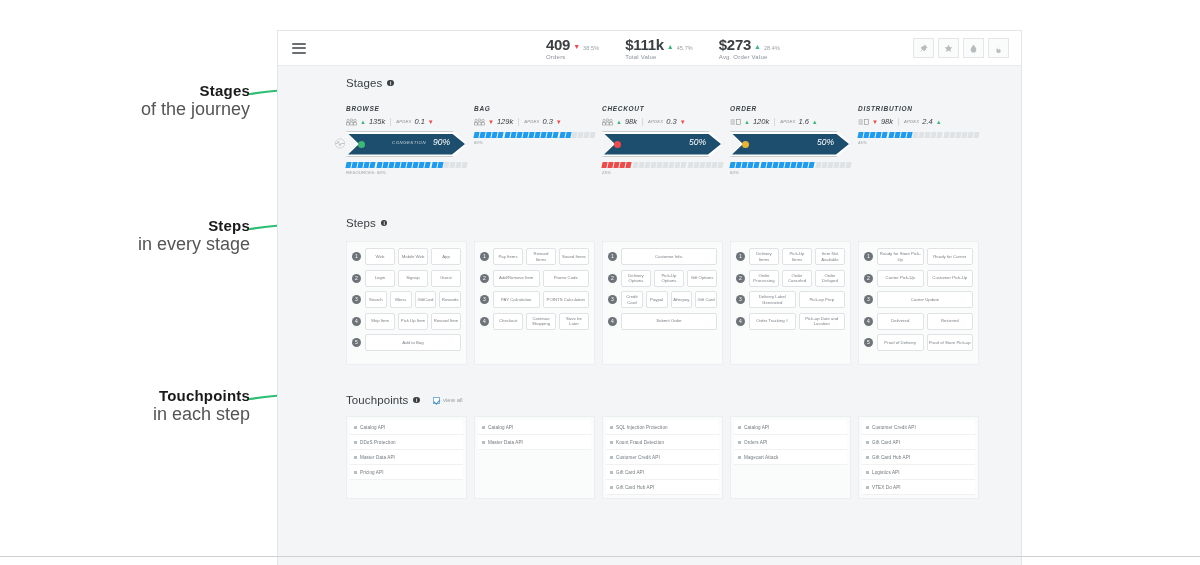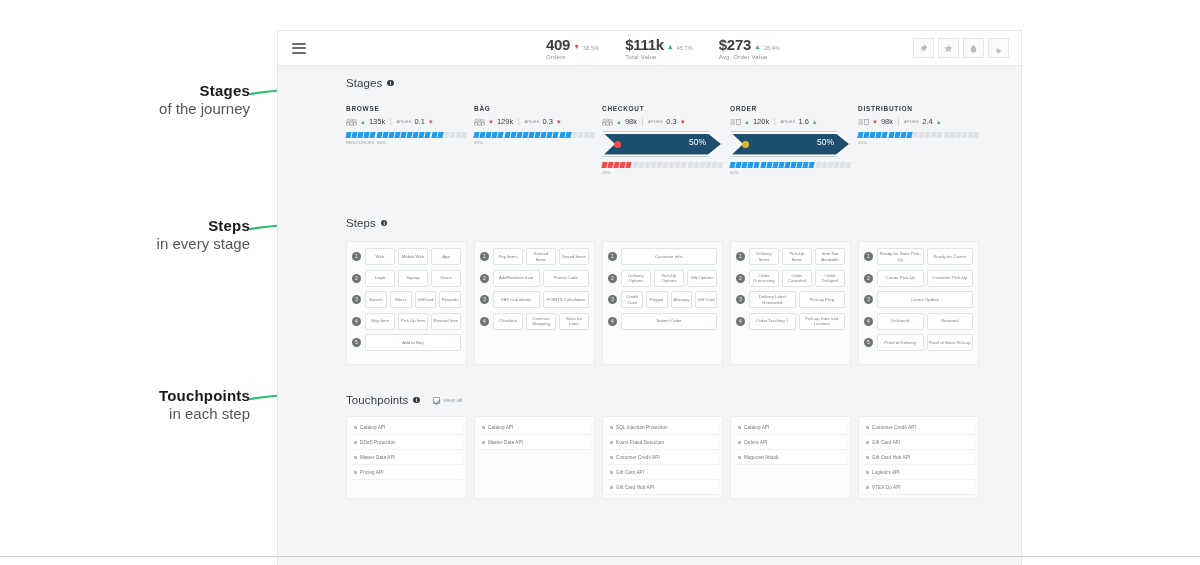--- a/index.html
+++ b/index.html
@@ -8,21 +8,21 @@
     background: #ffffff;
     font-family: "Liberation Sans", sans-serif;
     overflow: hidden;
   }
   .page { position: relative; width: 1200px; height: 565px; background:#fff; }
   .bottom-rule { position:absolute; left:0; top:556px; width:1200px; height:1px; background:#cfcfcf; }
 
   
   .annot { position: absolute; text-align: right; color:#333; }
   .annot .title { font-size: 15px; font-weight: bold; color:#1a1a1a; letter-spacing:.2px; line-height:17px;}
-  .annot .sub { font-size: 15px; color:#555; line-height:16px; margin-top:2px;}
+  .annot .sub { font-size: 18px; color:#555; line-height:16px; margin-top:2px;}
   .arrow { position:absolute; pointer-events:none; }
 
   
   .app {
     position:absolute; left:277px; top:30px; width:745px; height:565px;
     background:#f4f5f6; border:1px solid #e3e5e7;
   }
   .topbar {
     height:35px; background:#ffffff; border-bottom:1px solid #e8eaec;
     display:flex; align-items:center; padding:0 14px; position:relative;
@@ -53,21 +53,21 @@
   }
   .viewall { display:flex; align-items:center; gap:3px; margin-left:8px;}
   .viewall .cb { width:7px;height:7px;border:1px solid #7fb3d5; background:#fff; position:relative;}
   .viewall .cb:after{content:"";position:absolute;left:1.5px;top:0px;width:2.5px;height:5px;border:solid #4a90c4;border-width:0 1px 1px 0;transform:rotate(42deg);}
   .viewall span { font-size:6px; color:#9aa0a6;}
 
   
   .stages-wrap { position:absolute; left:0; top:46px; width:745px; }
   .stages-head { margin-left:68px; }
   .stage-row { position:absolute; left:68px; top:28px; display:flex; gap:7px;}
-  .stage { width:121px; }
+  .stage { width:121px;font-style:italic; }
   .stage .name { font-size:6.5px; font-weight:bold; color:#3b4045; letter-spacing:.7px; margin-bottom:4px;}
   .stage .kpi-line { display:flex; align-items:center; gap:3px; height:11px;}
   .stage .kpi-line .users { opacity:.6; }
   .stage .num { font-size:7.5px; color:#3b4045;}
   .stage .sep { width:1px; height:8px; background:#d7dadd; margin:0 2px;}
   .stage .apdexlbl { font-size:4.2px; color:#8a9096; letter-spacing:.2px;}
   .stage .apdexval { font-size:7.5px; color:#3b4045;}
   .tri2 { font-size:6px; line-height:6px;}
 
   .chev-wrap { position:relative; margin-top:4px; height:26px; }
@@ -237,20 +237,31 @@
                 <rect x="8" y="7" width="6" height="6" fill="none" stroke="#555" stroke-width="1.2"></rect>
                 <rect x="15" y="8" width="6" height="5" fill="none" stroke="#555" stroke-width="1.2"></rect>
               </svg>
             <span class="tri2 tri up">▲</span>
             <span class="num">135k</span>
             <span class="sep"></span>
             <span class="apdexlbl">APDEX</span>
             <span class="apdexval">0.1</span>
             <span class="tri2 tri down">▼</span>
           </div>
+          <div class="chev-wrap">
+            <svg class="pulse-icon" width="14" height="11" viewBox="0 0 24 18">
+                <path d="M4 9h3l2-4 3 8 2-4h6" fill="none" stroke="#777" stroke-width="1.3"></path>
+                <circle cx="12" cy="9" r="8" fill="none" stroke="#999" stroke-width="1.1"></circle>
+              </svg>
+            <div class="chev"></div>
+            <div class="chev-fill" style="width:117px;"></div>
+            <div class="chev-dot" style="background:#3cb878;"></div>
+            <span class="cong-lbl">CONGESTION</span>
+            <span class="chev-pct">90%</span>
+          </div>
           <div class="resbar">
             <i class="on"></i>
               <i class="on"></i>
               <i class="on"></i>
               <i class="on"></i>
               <i class="on"></i>
               <i class="on"></i>
               <i class="on"></i>
               <i class="on"></i>
               <i class="on"></i>

